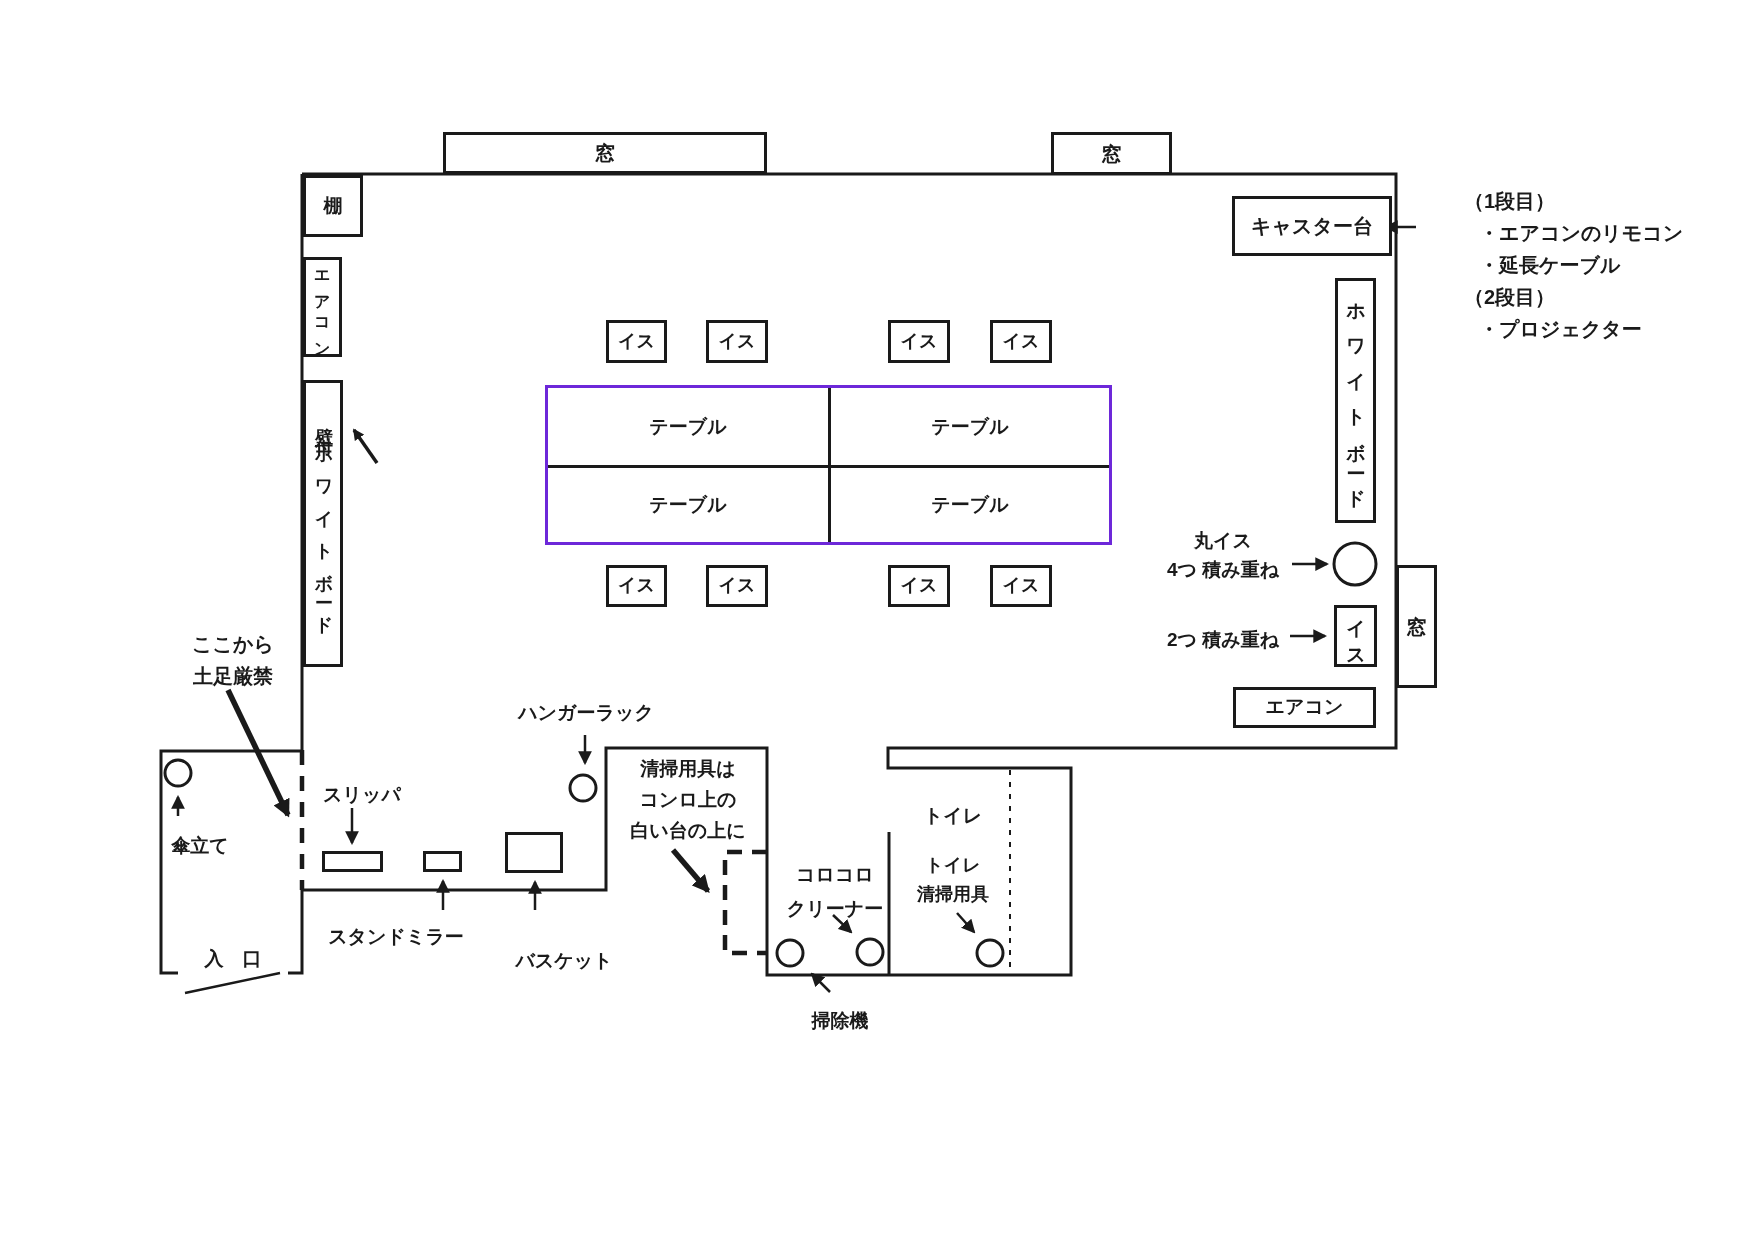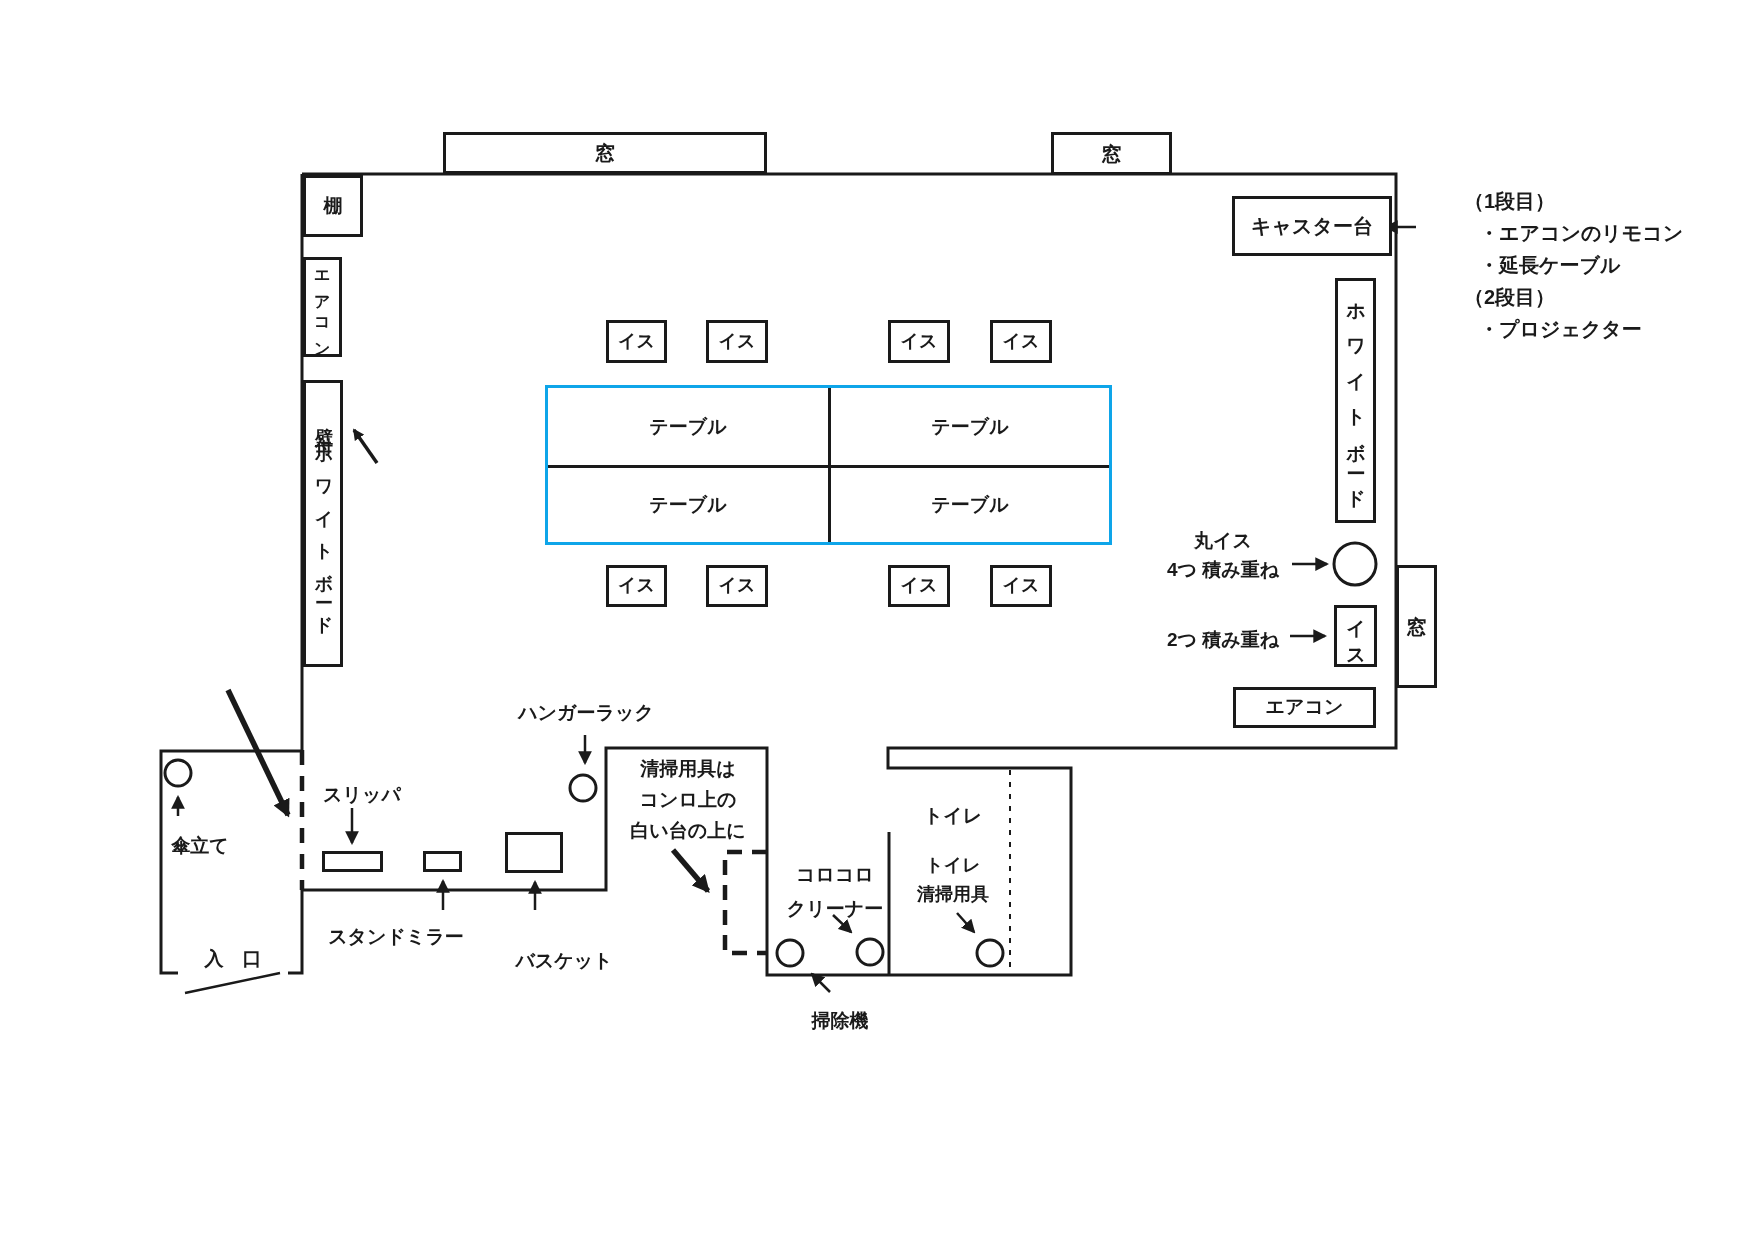--- a/index.html
+++ b/index.html
@@ -14,21 +14,21 @@
     display:flex;align-items:center;justify-content:center;
     font-size:19px;line-height:1.1;white-space:nowrap;
   }
   .vert{
     writing-mode:vertical-rl;text-orientation:upright;
   }
   .lbl{
     position:absolute;box-sizing:border-box;text-align:center;
     font-size:19px;line-height:31px;white-space:nowrap;
   }
-  .tablegrid{position:absolute;box-sizing:border-box;border:3px solid #0ea5e9;background:#fff;}
+  .tablegrid{position:absolute;box-sizing:border-box;border:3px solid #6d28d9;background:#fff;}
   .tg-v{position:absolute;top:0;bottom:0;width:3px;background:#1a1a1a;}
   .tg-h{position:absolute;left:0;right:0;height:3px;background:#1a1a1a;}
   .tcell{position:absolute;display:flex;align-items:center;justify-content:center;font-size:19px;}
   .note-list div{text-align:left;line-height:32px;font-size:20px;}
   .indent{padding-left:15px;}
 </style>
 </head>
 <body>
 
 <div class="plan">
@@ -127,20 +127,24 @@
   </div>
 
 
   <div class="lbl" style="left:1148px;top:526px;width:150px;line-height:29px;">
     <div>丸イス</div>
     <div>4つ 積み重ね</div>
   </div>
 
   <div class="lbl" style="left:1148px;top:624px;width:150px;">2つ 積み重ね</div>
 
+  <div class="lbl" style="left:160px;top:628px;width:146px;line-height:32px;font-size:20px;">
+    <div>ここから</div>
+    <div>土足厳禁</div>
+  </div>
 
   <div class="lbl" style="left:158px;top:830px;width:84px;">傘立て</div>
   <div class="lbl" style="left:178px;top:943px;width:110px;font-family:Liberation Serif, serif;">入　口</div>
   <div class="lbl" style="left:310px;top:779px;width:104px;">スリッパ</div>
   <div class="lbl" style="left:324px;top:921px;width:144px;">スタンドミラー</div>
   <div class="lbl" style="left:512px;top:945px;width:104px;">バスケット</div>
   <div class="lbl" style="left:514px;top:697px;width:144px;">ハンガーラック</div>
 
   <div class="lbl" style="left:611px;top:753px;width:154px;">
     <div>清掃用具は</div>

